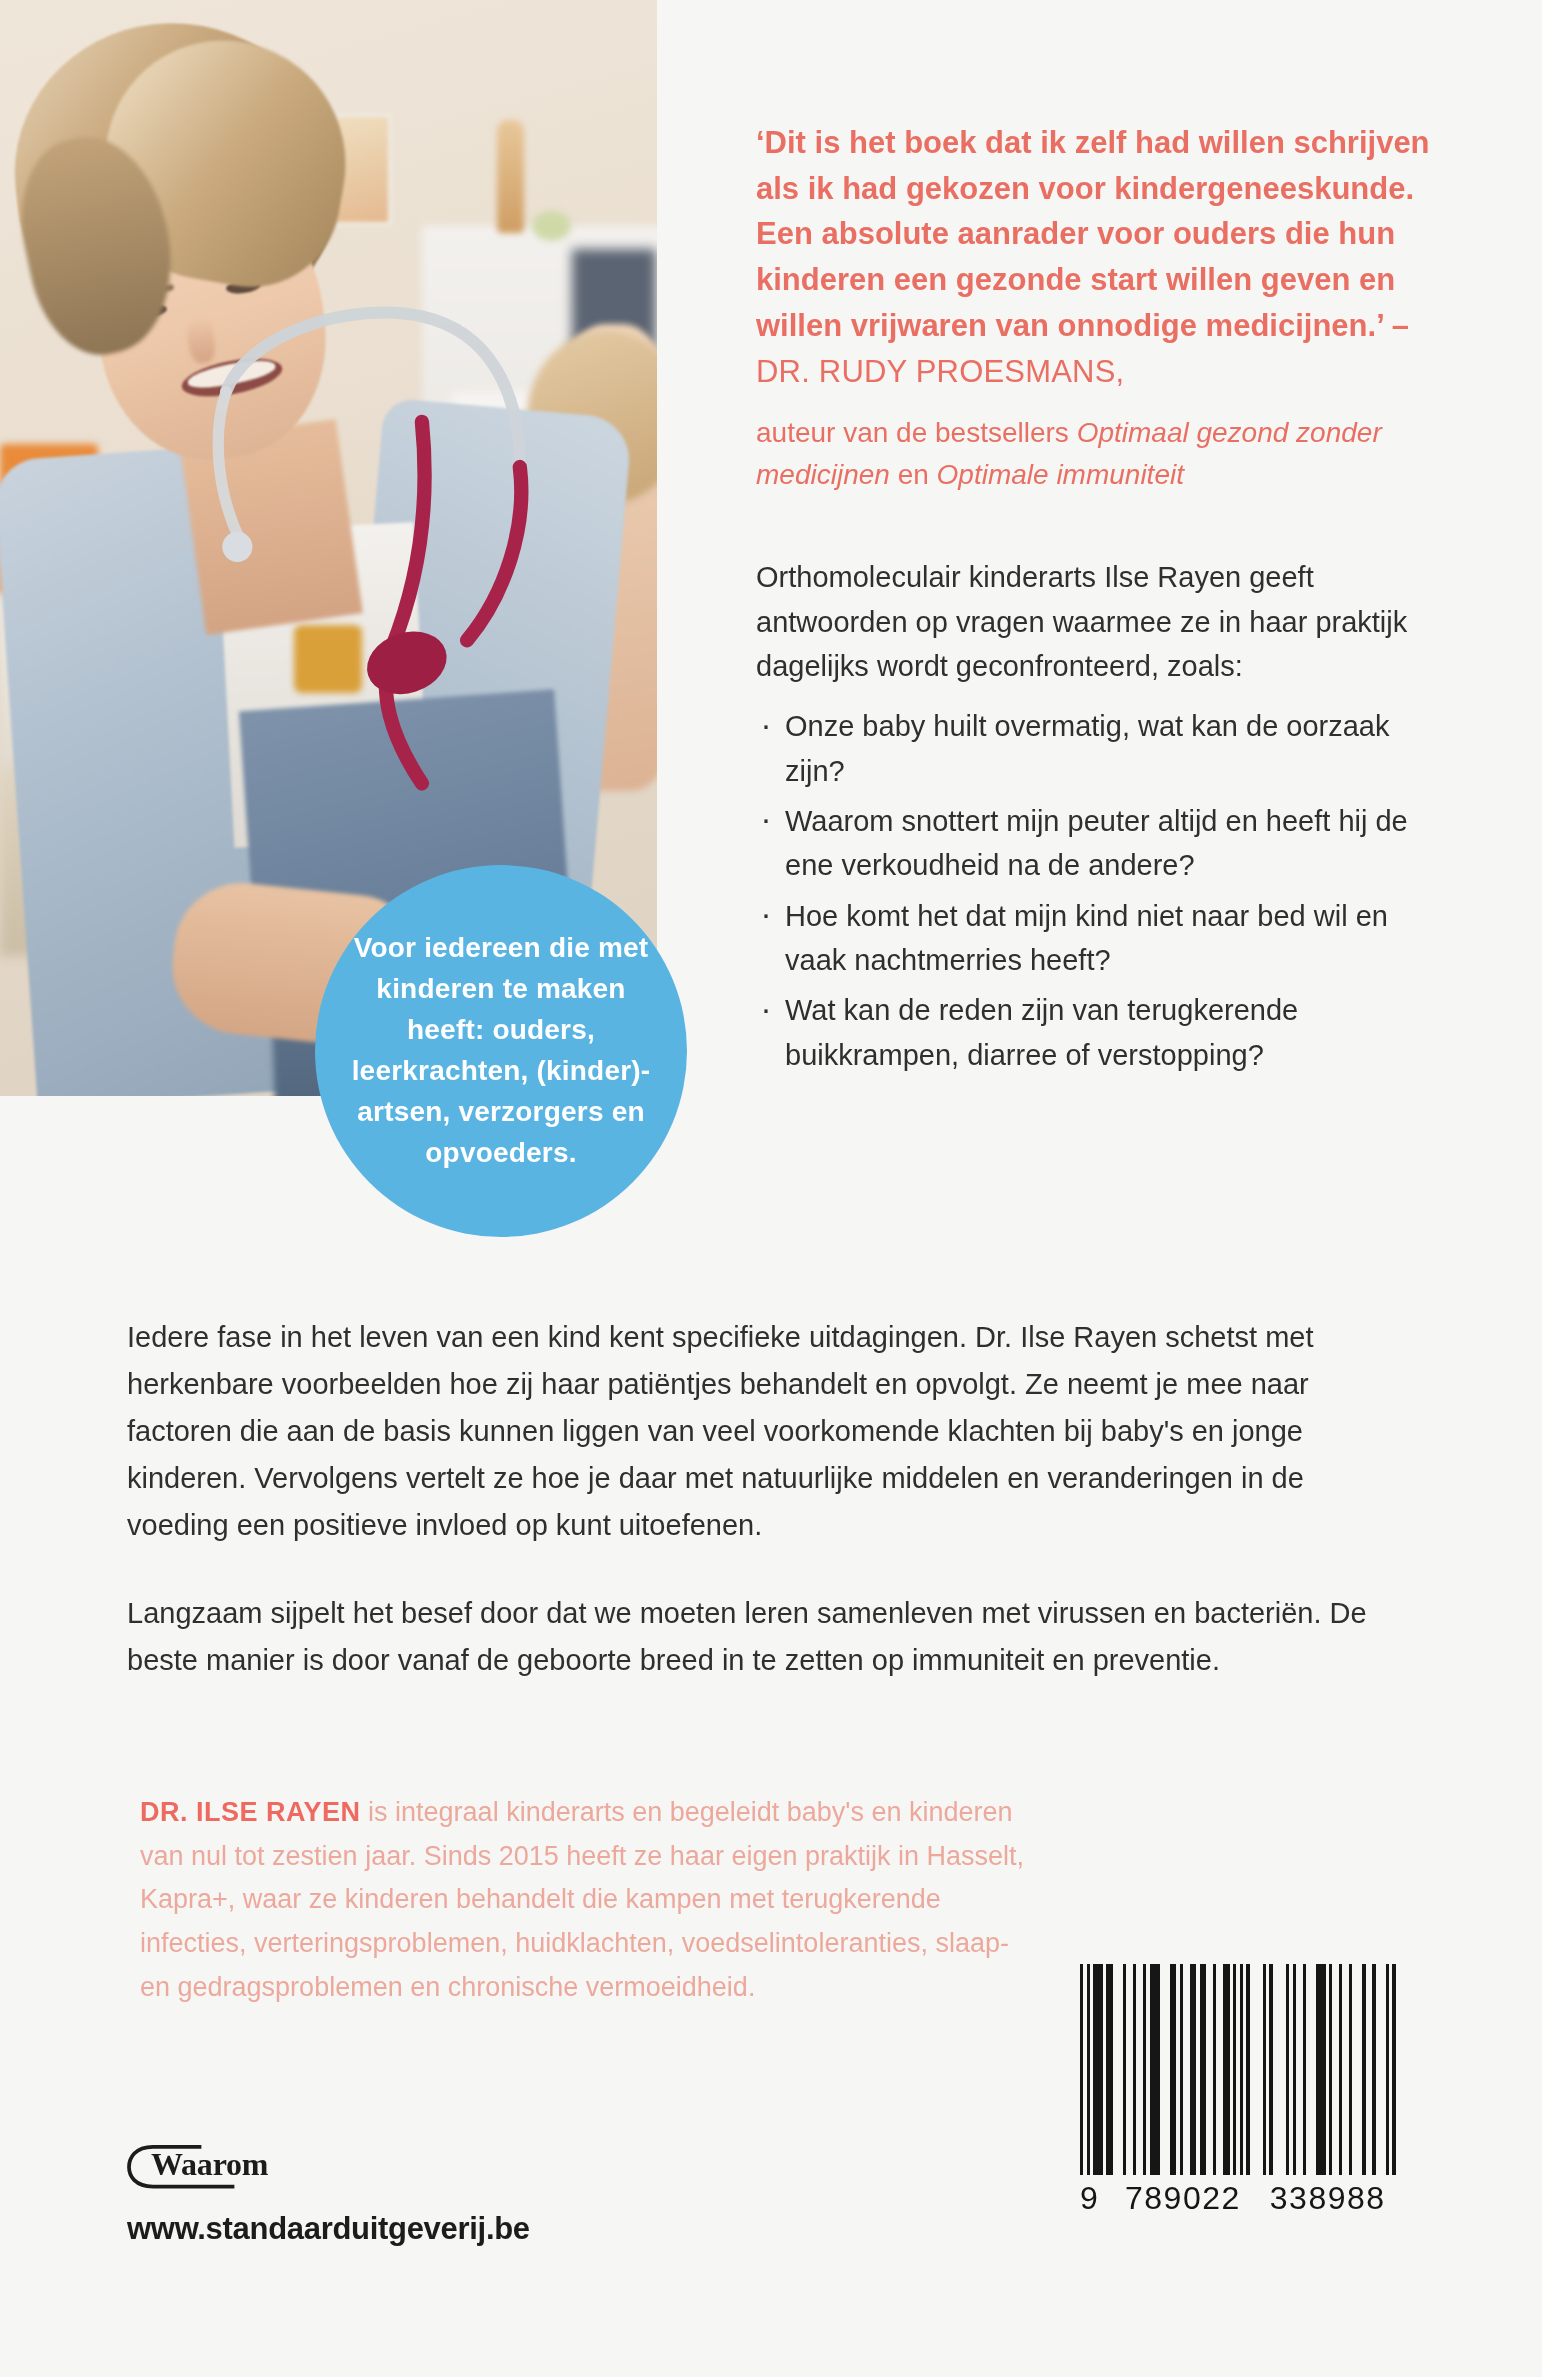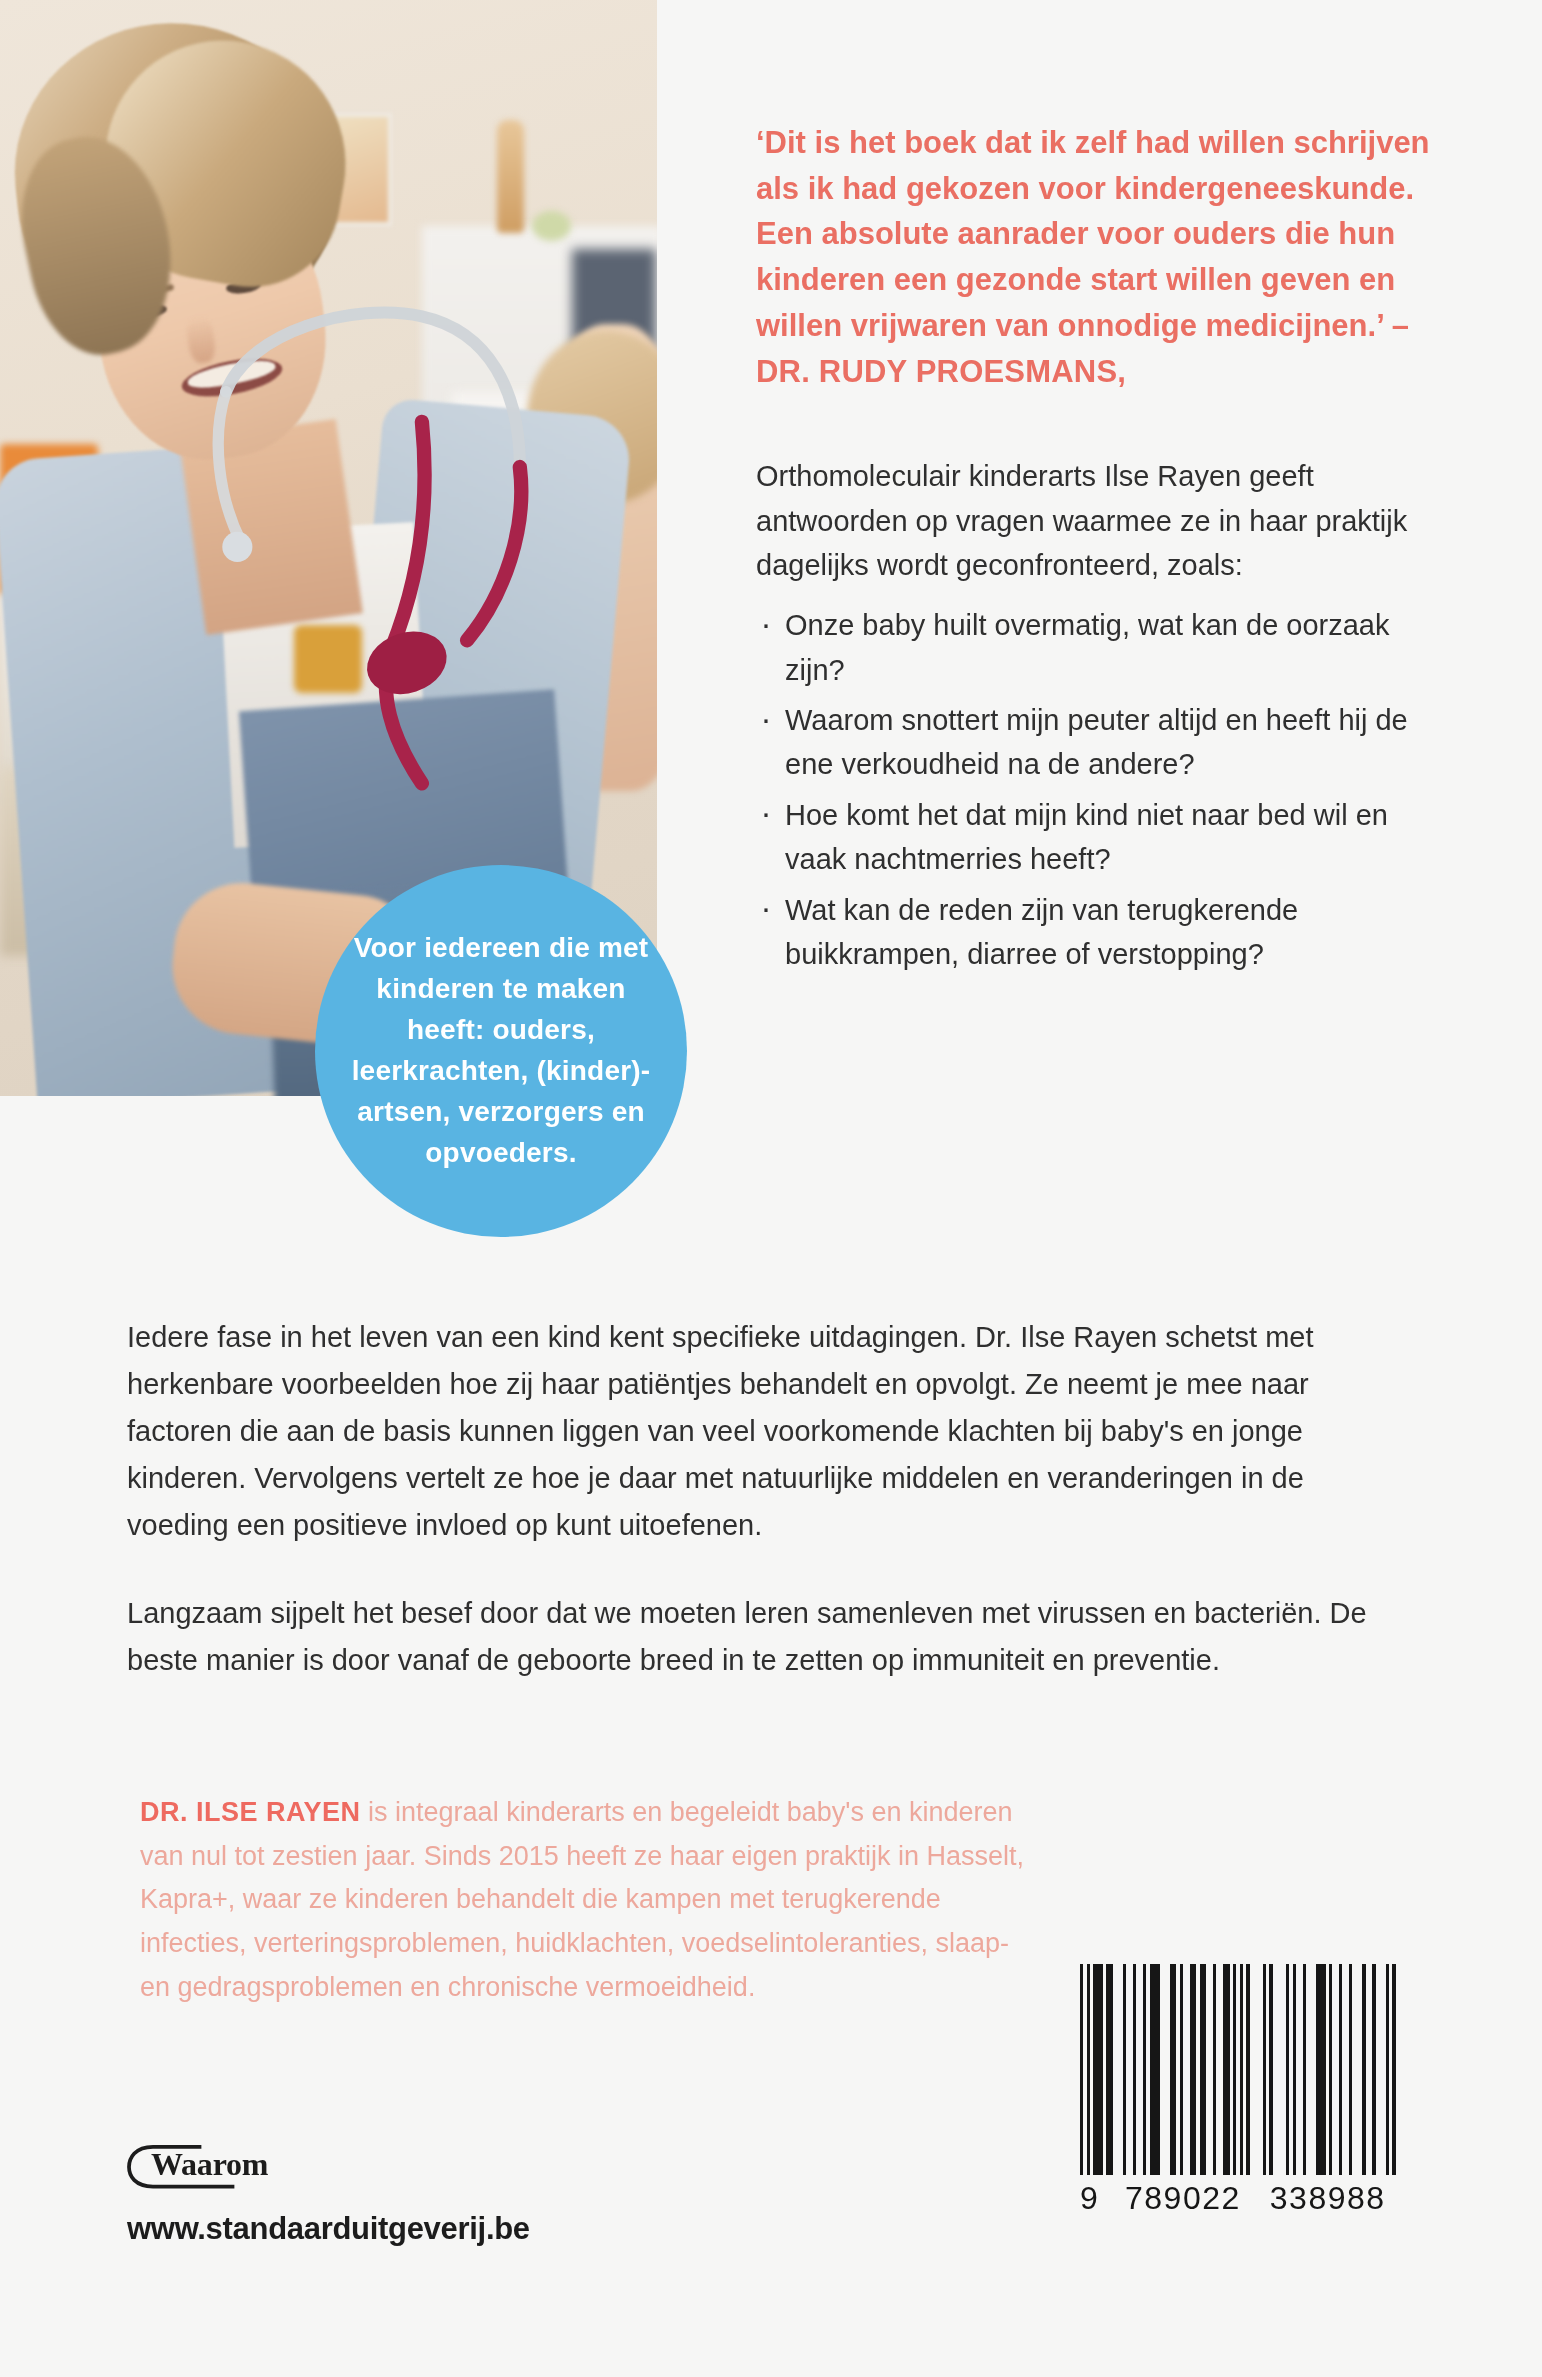--- a/index.html
+++ b/index.html
@@ -266,21 +266,21 @@
     top: 120px;
     width: 690px;
   }
   #quote {
     color: #ea6f63;
     font-size: 31px;
     line-height: 1.475;
     font-weight: 600;
   }
   #quote .attrib-name {
-    font-weight: 700;
+    font-weight: 400;
     letter-spacing: 0.2px;
     margin-top: 44px;
   }
   #quote .attrib-rest {
     display: block;
     margin-top: 18px;
     font-size: 28px;
     line-height: 1.48;
     font-weight: 500;
   }
@@ -465,20 +465,21 @@
   </div>
 
   <div id="badge">
     <div class="badge-text">Voor iedereen die met kinderen te maken heeft: ouders, leerkrachten, (kinder)-artsen, verzorgers en opvoeders.</div>
   </div>
 
   <div id="rightcol">
 
     <div id="quote">
       <span>‘Dit is het boek dat ik zelf had willen schrijven als ik had gekozen voor kindergeneeskunde. Een absolute aanrader voor ouders die hun kinderen een gezonde start willen geven en willen vrijwaren van onnodige medicijnen.’ – </span><span class="attrib-name">DR. RUDY PROESMANS,</span>
+      <span class="attrib-rest"><span>auteur van de bestsellers </span><span class="ital">Optimaal gezond zonder medicijnen</span><span> en </span><span class="ital">Optimale immuniteit</span></span>
     </div>
 
     <div id="intro">Orthomoleculair kinderarts Ilse Rayen geeft antwoorden op vragen waarmee ze in haar praktijk dagelijks wordt geconfronteerd, zoals:</div>
 
     <ul id="bullets">
       <li>Onze baby huilt overmatig, wat kan de oorzaak zijn?</li>
       <li>Waarom snottert mijn peuter altijd en heeft hij de ene verkoudheid na de andere?</li>
       <li>Hoe komt het dat mijn kind niet naar bed wil en vaak nachtmerries heeft?</li>
       <li>Wat kan de reden zijn van terugkerende buikkrampen, diarree of verstopping?</li>
     </ul>

